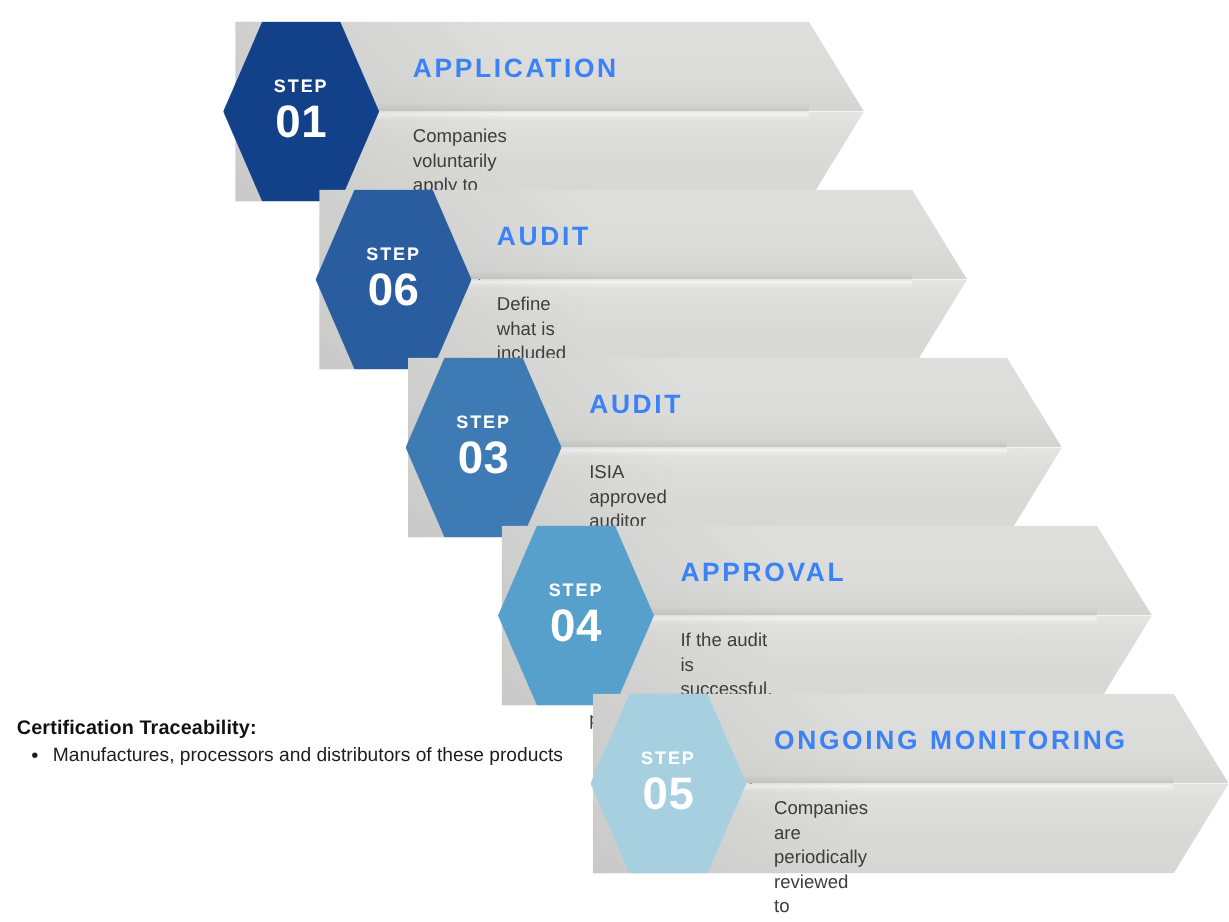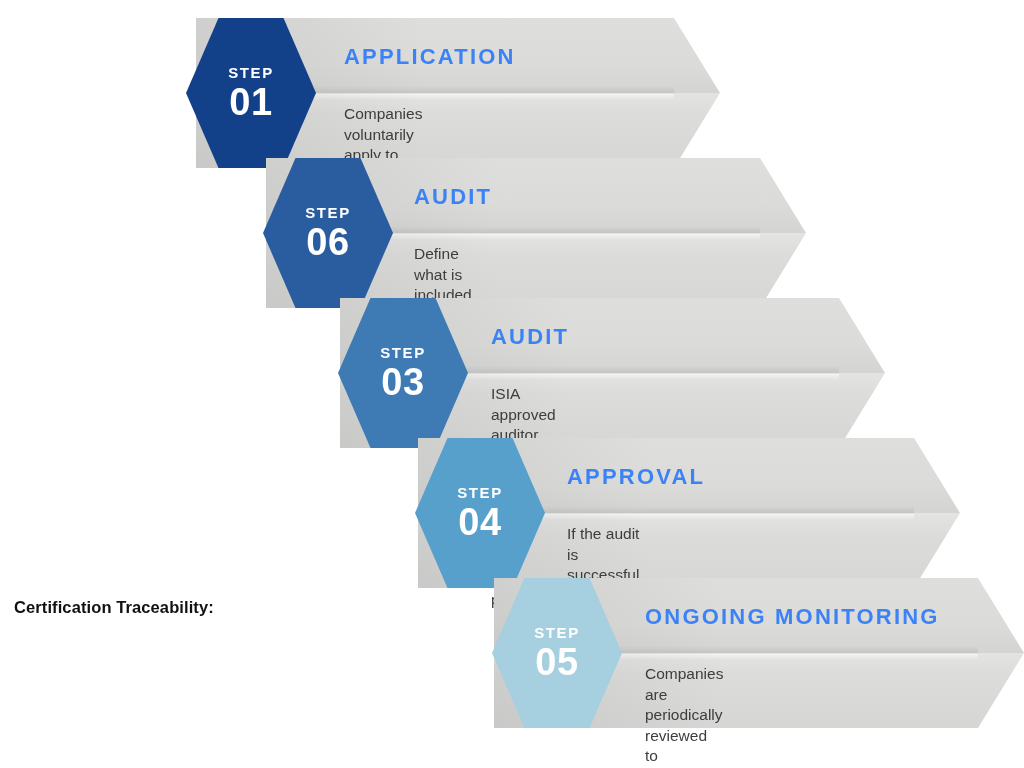--- a/index.html
+++ b/index.html
@@ -256,16 +256,17 @@
     <div class="banner-text" style="left:645px;">
       <div class="step-title">ONGOING MONITORING</div>
       <div class="step-desc">Companies are periodically reviewed to
 ensure continued compliance</div>
     </div>
   </div>
 
   <div id="note">
     <p id="note-heading">Certification Traceability:</p>
     <ul id="note-list">
+      <li>Manufactures, processors and distributors of these products</li>
     </ul>
   </div>
 
 </div>
 
 </body></html>

